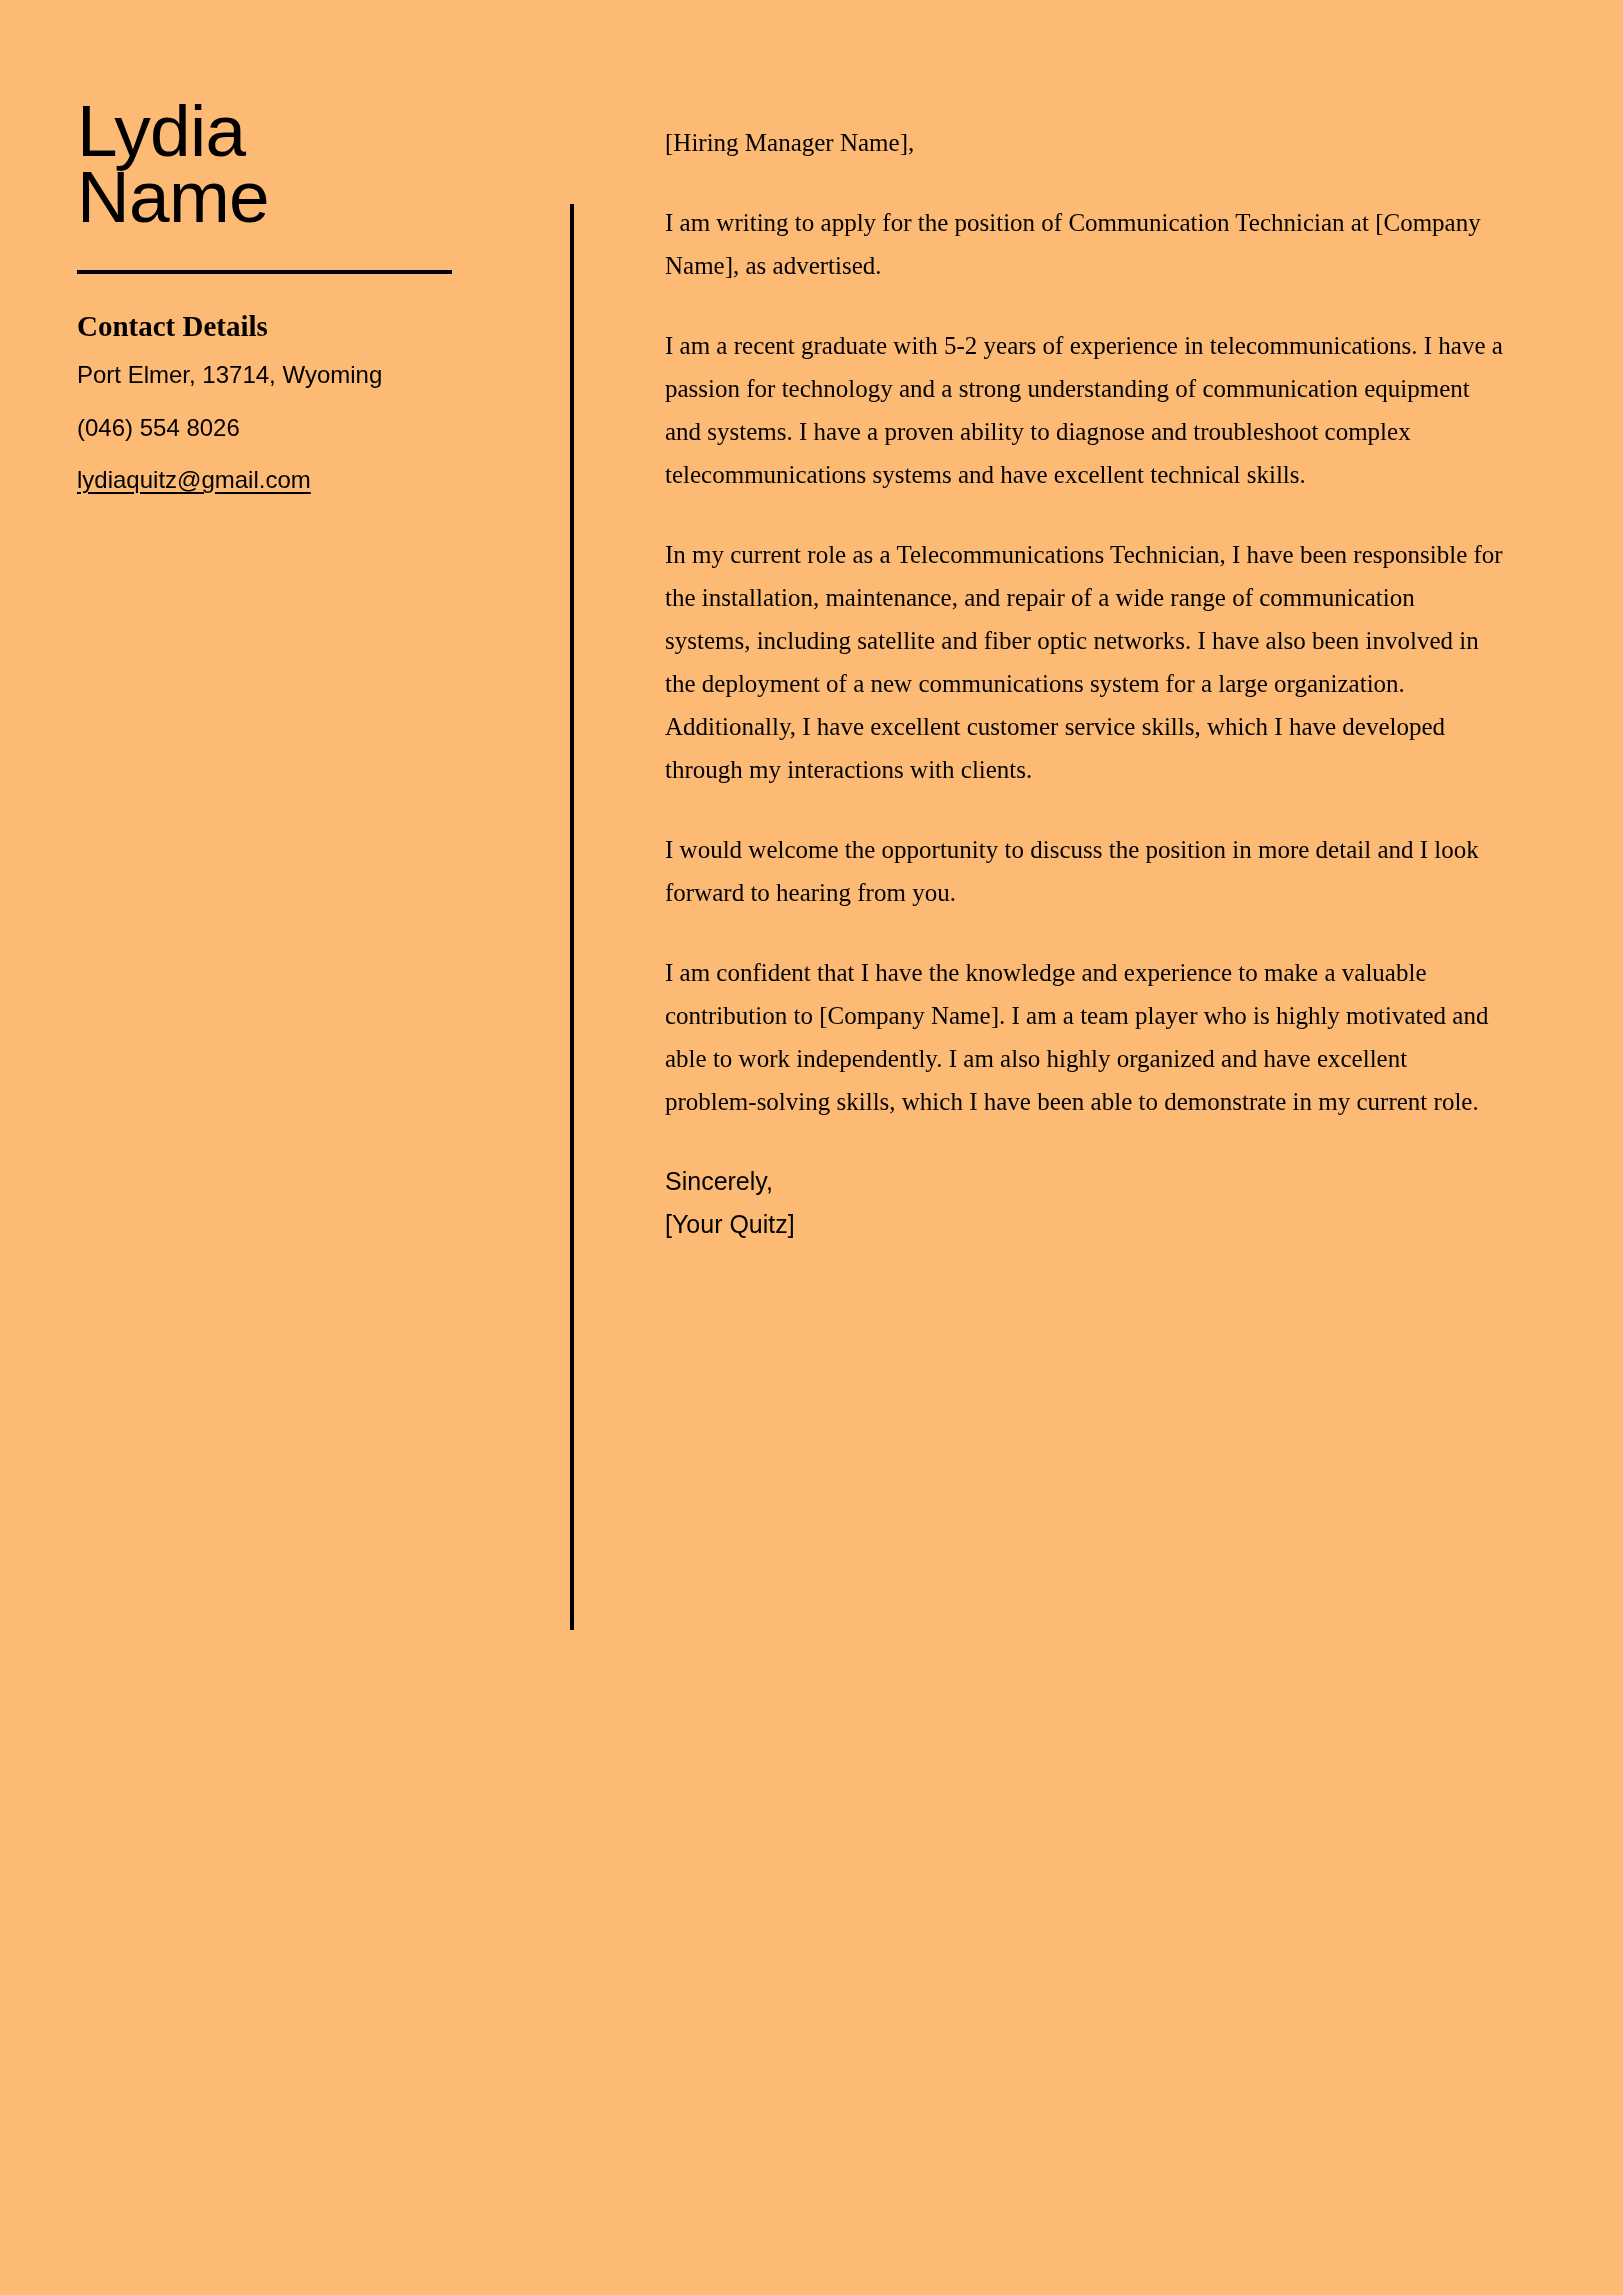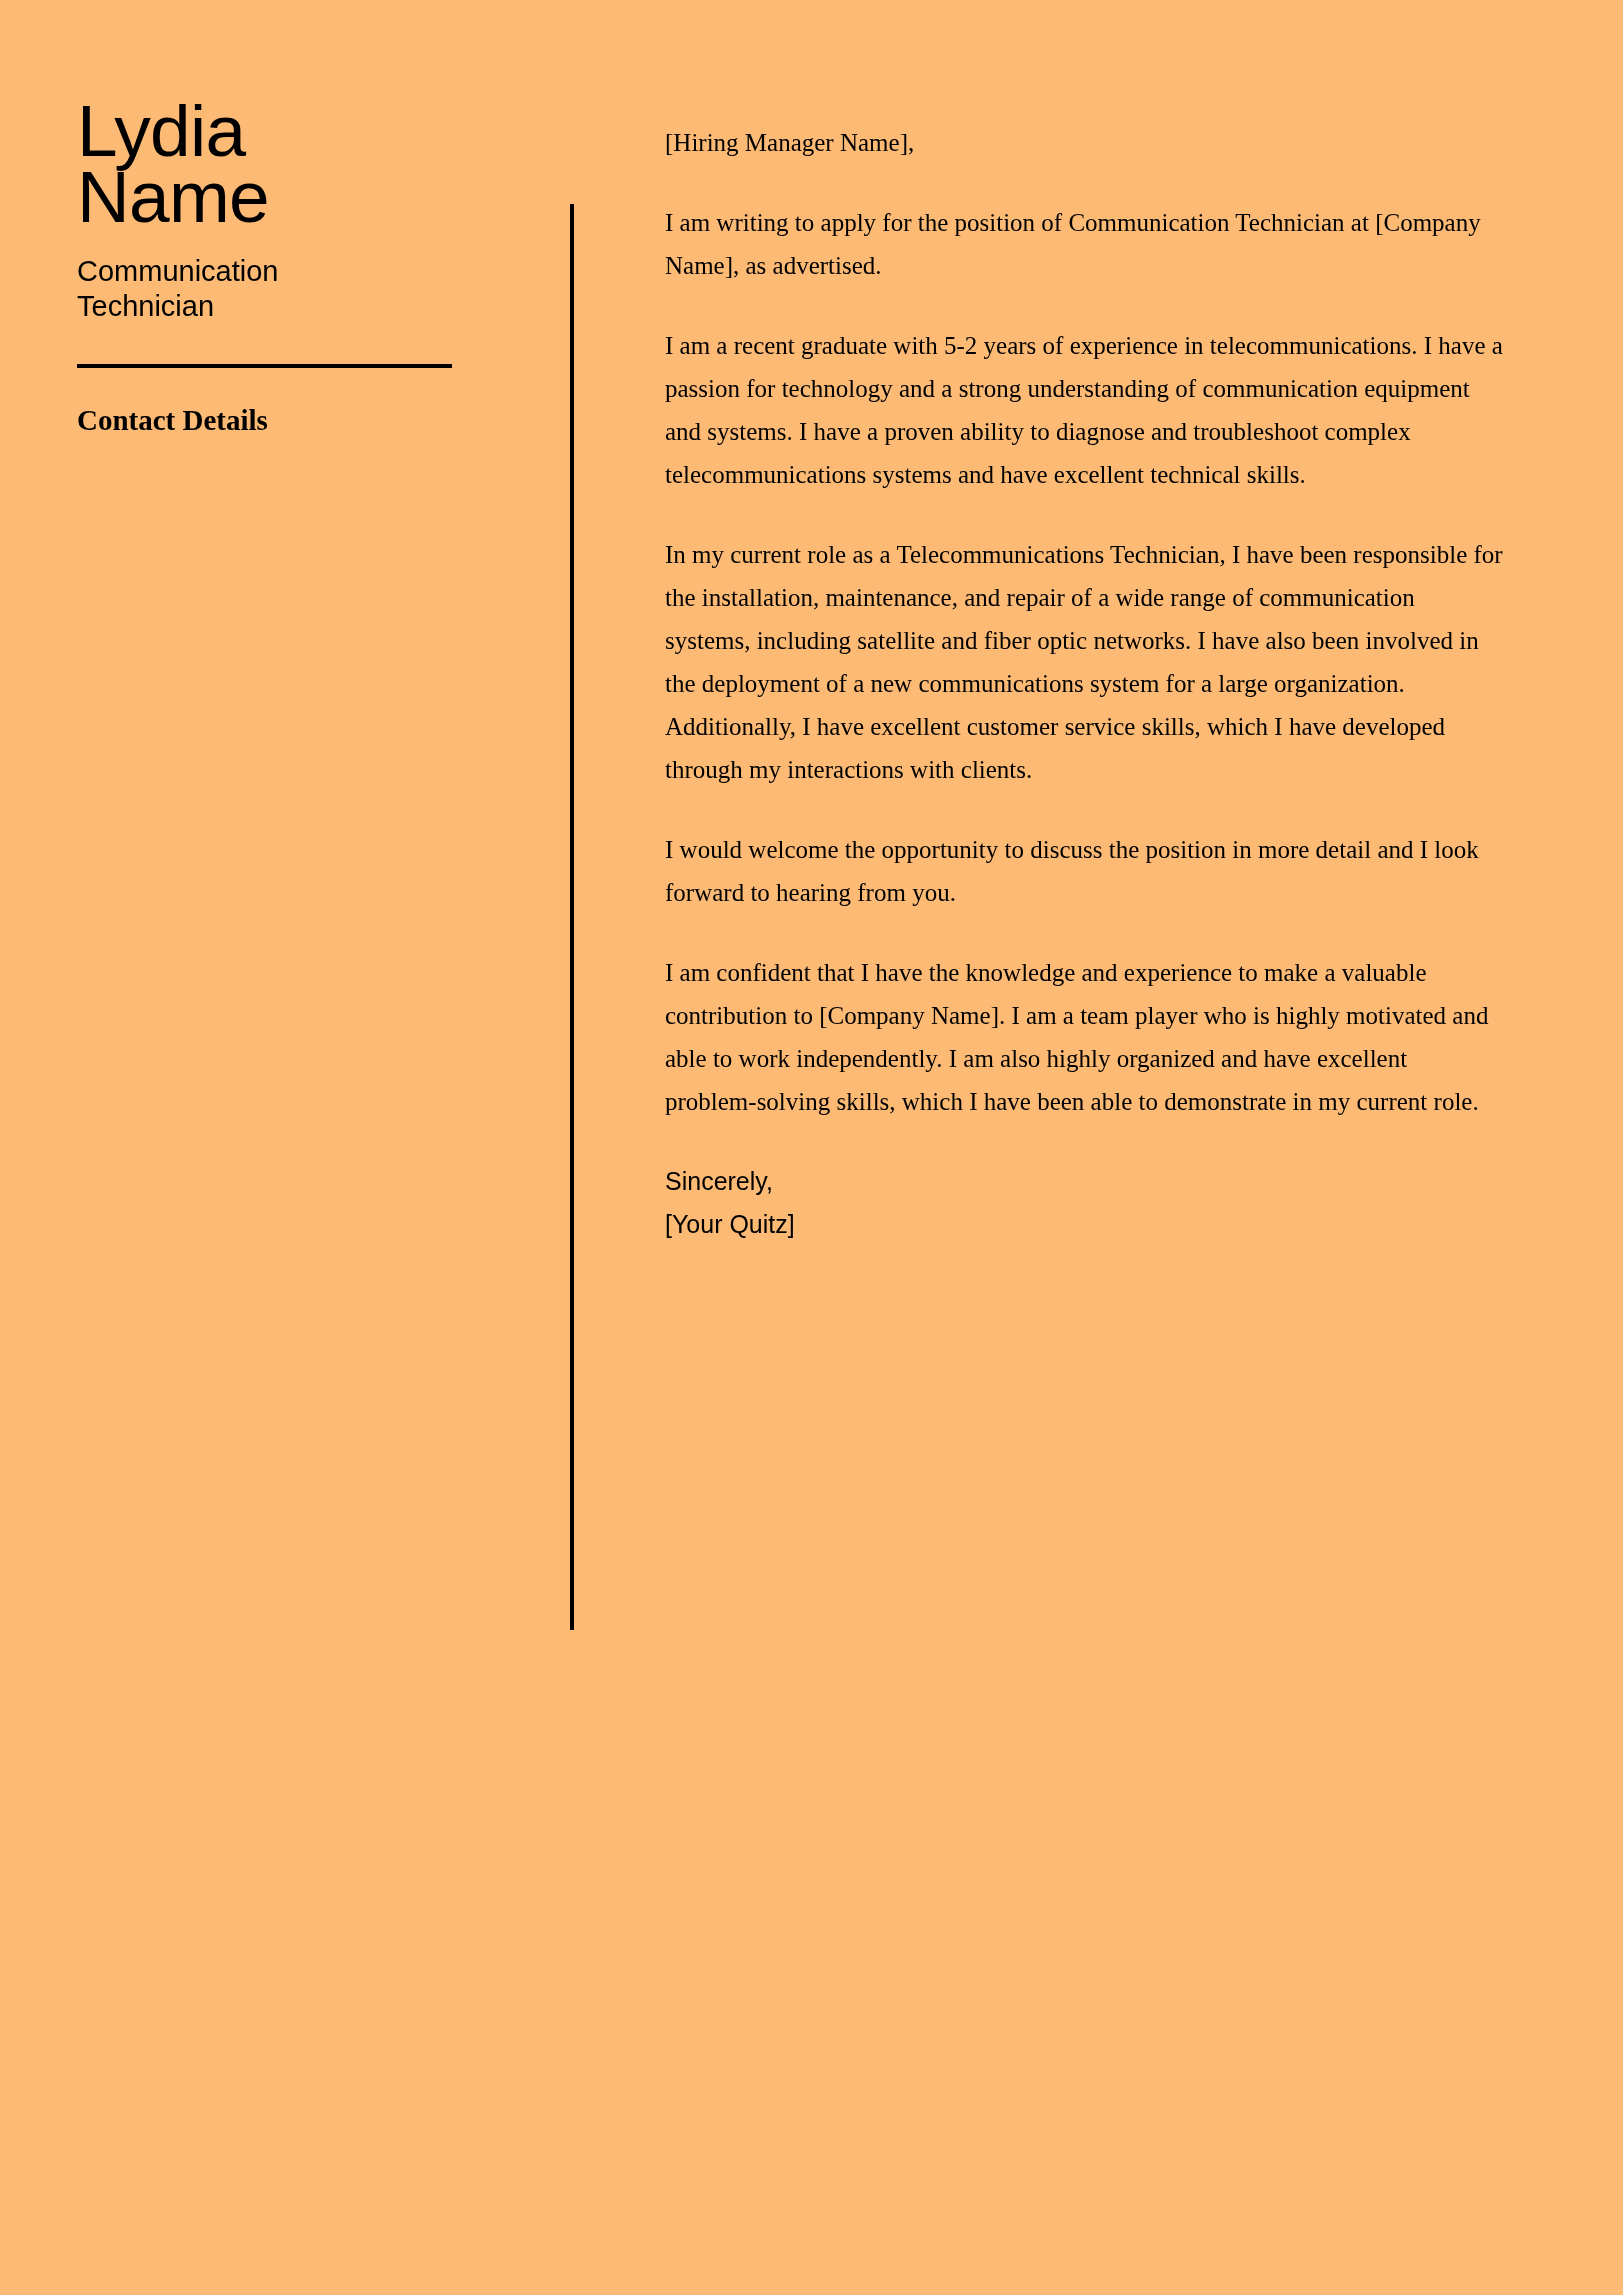--- a/index.html
+++ b/index.html
@@ -131,26 +131,30 @@
 
 <div id="page">
 
   <div id="sidebar">
 
     <div class="name-block">
       <div class="name-line">Lydia</div>
       <div class="name-line">Name</div>
     </div>
 
-    <div class="job-title">Communication Technician</div>
 
     <div class="sidebar-rule"></div>
 
     <div class="contact-heading">Contact Details</div>
 
+    <div class="contact-list">
+      <div class="contact-item">Port Elmer, 13714, Wyoming</div>
+      <div class="contact-item">(046) 554 8026</div>
+      <div class="contact-item link">lydiaquitz@gmail.com</div>
+    </div>
 
   </div>
 
   <div id="divider"></div>
 
   <div id="letter">
 
     <p class="letter-para">[Hiring Manager Name],</p>
 
     <p class="letter-para">I am writing to apply for the position of Communication Technician at [Company Name], as advertised.</p>

